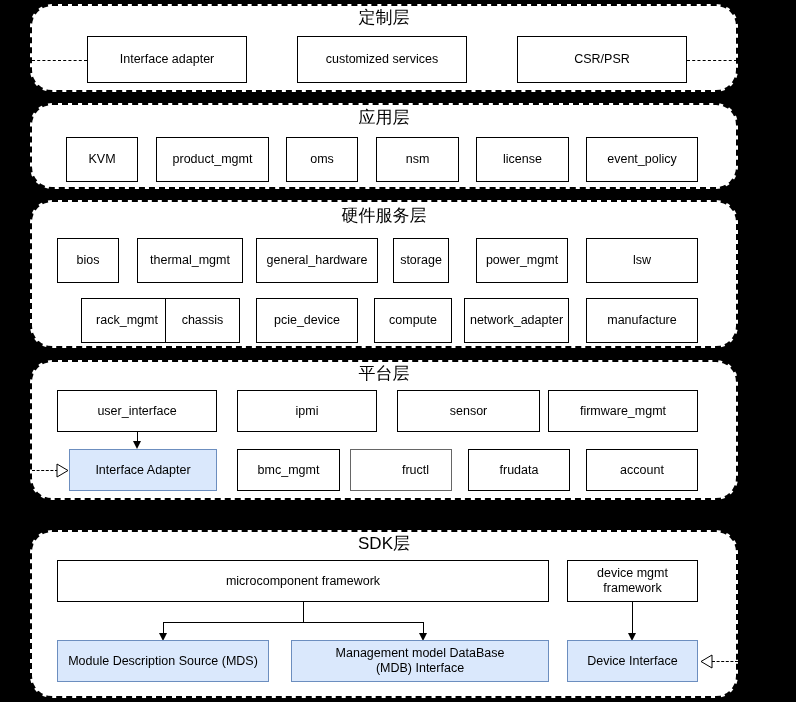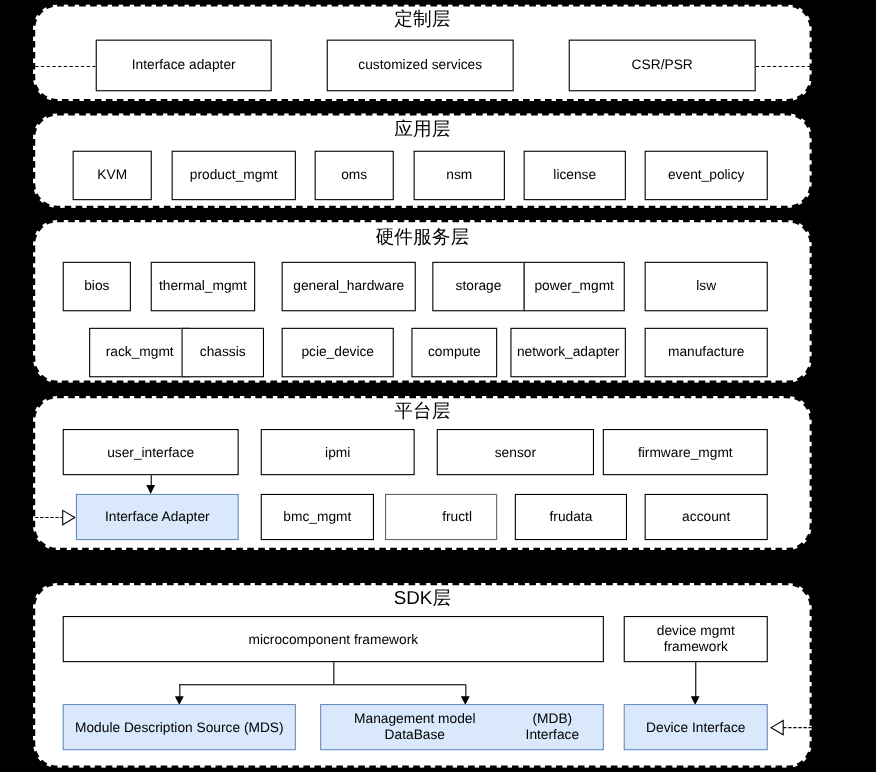--- a/index.html
+++ b/index.html
@@ -111,27 +111,27 @@
     <span>event_policy</span>
   </div>
 
   <div class="layer" style="left:30px;top:200px;width:708px;height:148px;">
   </div>
   <div class="layer-title" style="left:30px;top:208px;width:708px;">硬件服务层</div>
 
   <div class="node" style="left:57px;top:238px;width:62px;height:45px;">
     <span>bios</span>
   </div>
-  <div class="node" style="left:137px;top:238px;width:95px;height:45px;">
+  <div class="node" style="left:137px;top:238px;width:106px;height:45px;">
     <span>thermal_mgmt</span>
   </div>
   <div class="node" style="left:256px;top:238px;width:122px;height:45px;">
     <span>general_hardware</span>
   </div>
-  <div class="node" style="left:393px;top:238px;width:84px;height:45px;justify-content:center;">
+  <div class="node" style="left:393px;top:238px;width:56px;height:45px;justify-content:center;">
     <span>storage</span>
   </div>
   <div class="node" style="left:476px;top:238px;width:92px;height:45px;">
     <span>power_mgmt</span>
   </div>
   <div class="node" style="left:586px;top:238px;width:112px;height:45px;align-items:center;">
     <span>lsw</span>
   </div>
 
   <div class="node" style="left:57px;top:298px;width:92px;height:45px;margin-left:24px;">
@@ -211,21 +211,21 @@
   <div class="arrow-down" style="left:158.5px;top:633px;"></div>
   <div class="ln ln-v" style="left:423px;top:622px;width:1px;height:14px;"></div>
   <div class="arrow-down" style="left:418.5px;top:633px;"></div>
 
   <div class="ln ln-v" style="left:632px;top:602px;width:1px;height:34px;"></div>
   <div class="arrow-down" style="left:627.5px;top:633px;"></div>
 
   <div class="node blue" style="left:57px;top:640px;width:212px;height:42px;">
     <span>Module Description Source (MDS)</span>
   </div>
-  <div class="node blue" style="left:291px;top:640px;width:258px;height:42px;flex-direction:row;">
+  <div class="node blue" style="left:291px;top:640px;width:258px;height:42px;flex-direction:column;">
     <span>Management model DataBase</span>
     <span>(MDB) Interface</span>
   </div>
   <div class="node blue" style="left:567px;top:640px;width:131px;height:42px;">
     <span>Device Interface</span>
   </div>
 
   <svg style="position:absolute;left:700px;top:654px;width:14px;height:15px;overflow:visible;">
     <polygon points="12,1 1,7.5 12,14" fill="#ffffff" stroke="#000000" stroke-width="1"></polygon>
   </svg>

